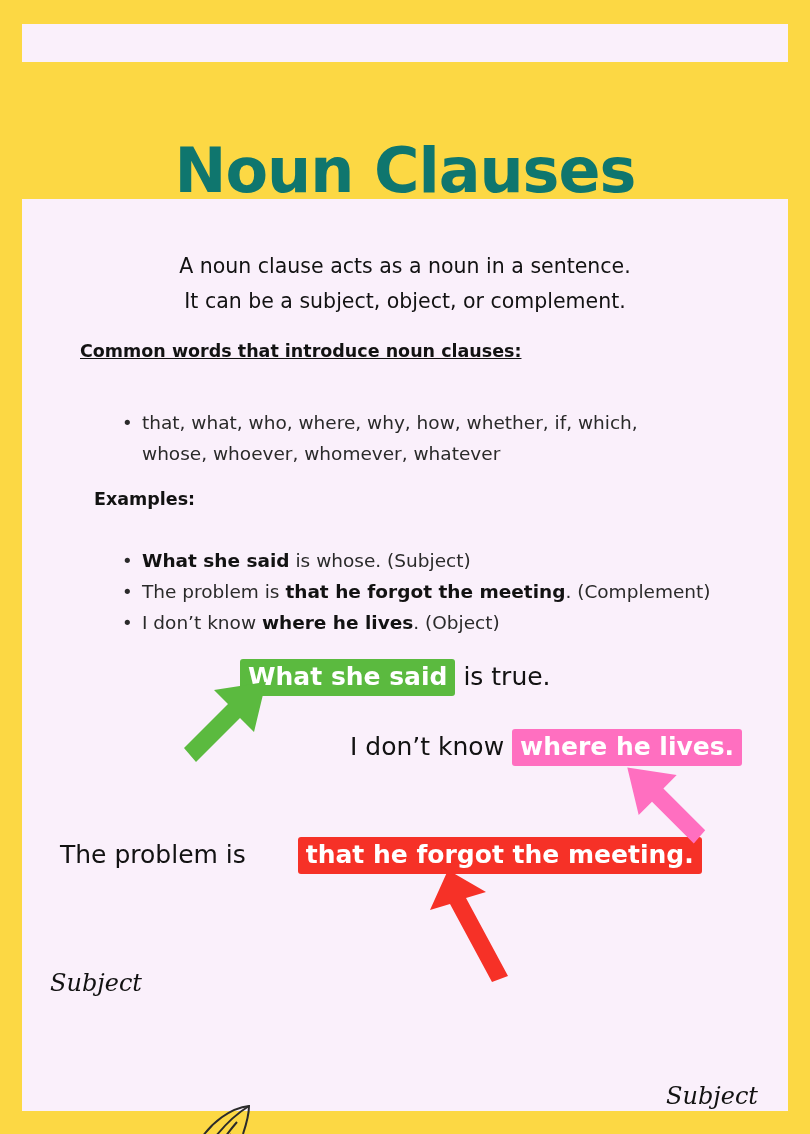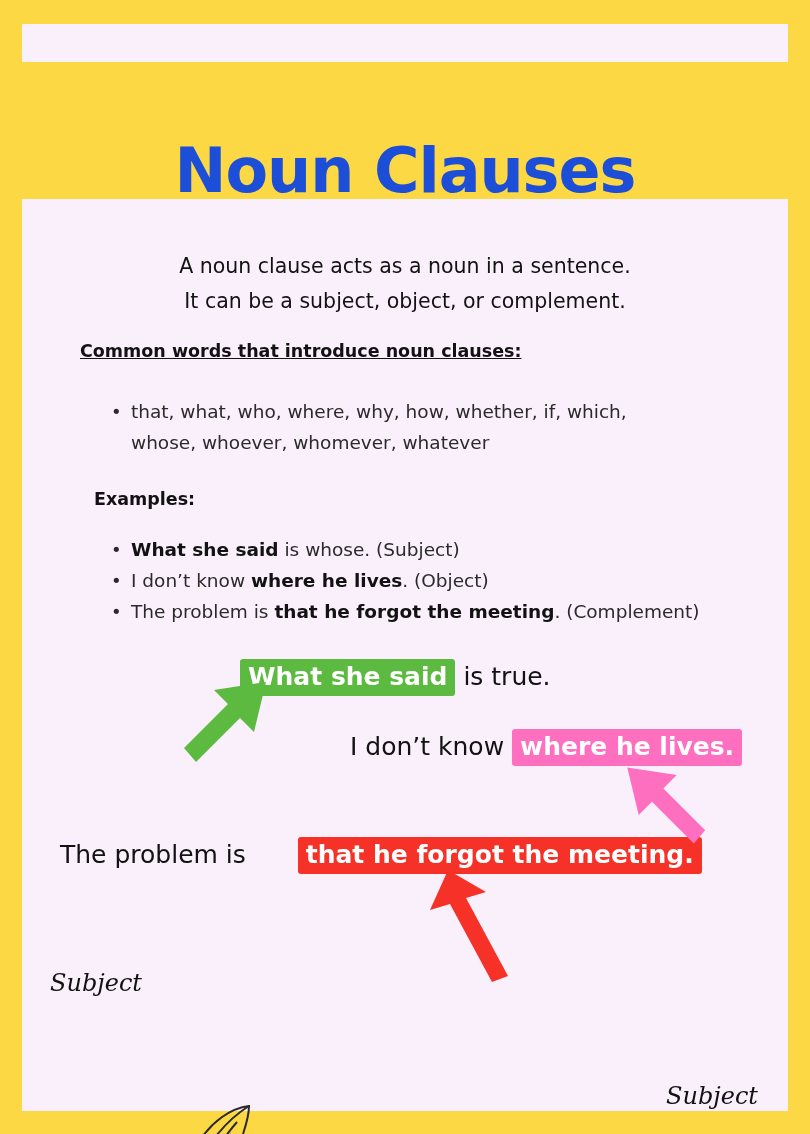--- a/index.html
+++ b/index.html
@@ -27,21 +27,21 @@
   .title {
     position: absolute;
     left: 0;
     top: 92px;
     width: 810px;
     text-align: center;
     font-family: "DejaVu Sans", sans-serif;
     font-weight: bold;
     font-size: 62px;
     letter-spacing: -1px;
-    color: #1d4ed8;
+    color: #0f766e;
   }
 
   .card {
     position: absolute;
     left: 22px;
     top: 199px;
     width: 766px;
     height: 912px;
     background: #FAF0FB;
   }
@@ -62,21 +62,21 @@
     position: absolute;
     font-size: 17.5px;
     font-weight: bold;
     color: #121212;
   }
   .heading-common { left: 58px; top: 142px; text-decoration: underline; }
   .heading-examples { left: 72px; top: 290px; }
 
   .bullet-list {
     position: absolute;
-    margin: 1px;
+    margin: 12px;
     padding: 0;
     list-style: none;
   }
   .bullet-list li {
     position: relative;
     padding-left: 24px;
     font-size: 18.5px;
     color: #2a2a2a;
     line-height: 31px;
   }
@@ -158,22 +158,22 @@
   <div class="section-heading heading-common">Common words that introduce noun clauses:</div>
 
   <ul class="bullet-list list-intro-words">
     <li>that, what, who, where, why, how, whether, if, which, whose, whoever, whomever, whatever</li>
   </ul>
 
   <div class="section-heading heading-examples">Examples:</div>
 
   <ul class="bullet-list list-examples">
     <li><span></span><b>What she said</b><span> is whose. (Subject)</span></li>
+    <li><span>The problem is </span><b>that he forgot the meeting</b><span>. (Complement)</span></li>
     <li><span>I don’t know </span><b>where he lives</b><span>. (Object)</span></li>
-    <li><span>The problem is </span><b>that he forgot the meeting</b><span>. (Complement)</span></li>
   </ul>
 
   <div class="diagram">
 
     <div class="sent sent-subject"><span class="hl hl-green">What she said</span><span> is true.</span></div>
 
     <div class="sent sent-object"><span>I don’t know </span><span class="hl hl-pink">where he lives.</span></div>
 
     <div class="sent sent-complement"><span>The problem is </span><span class="hl hl-red">that he forgot the meeting.</span></div>
 

